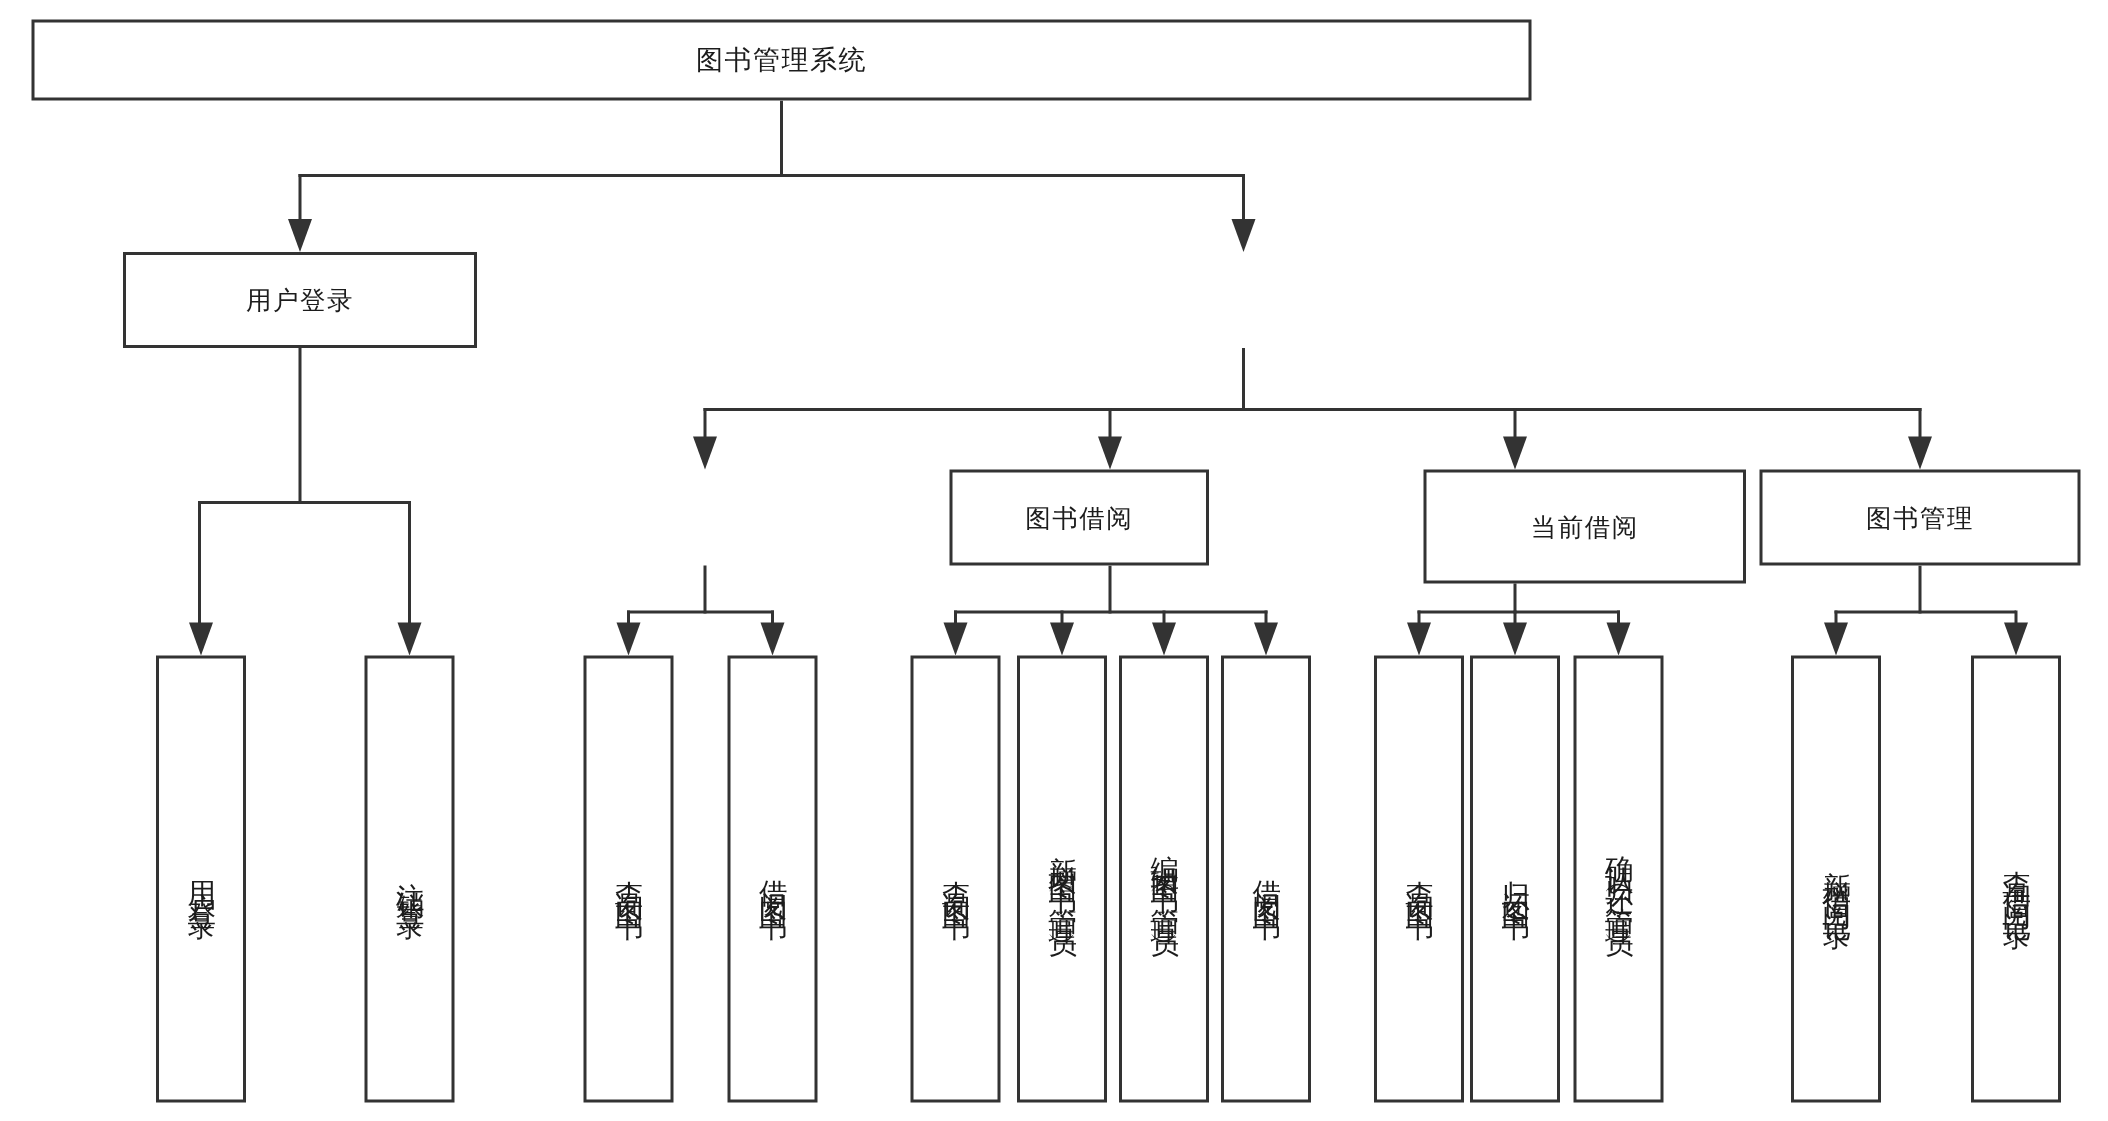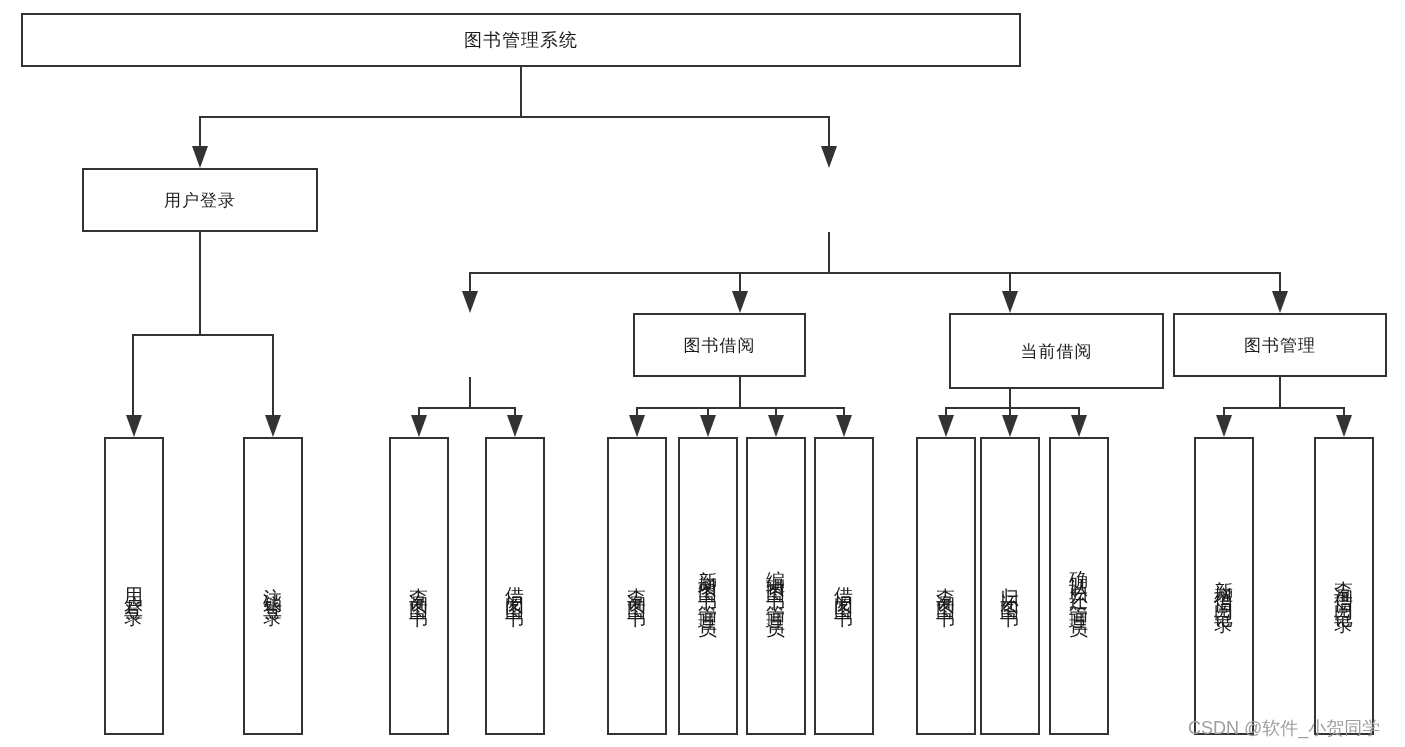--- a/index.html
+++ b/index.html
@@ -174,15 +174,14 @@
     <span class="vlabel">确认归还（管理员）</span>
   </div>
 
   <div class="box vbox" style="left:1194px">
     <span class="vlabel">新增借阅记录</span>
   </div>
   <div class="box vbox" style="left:1314px">
     <span class="vlabel">查询借阅记录</span>
   </div>
 
-  <div class="watermark">CSDN @软件_小贺同学</div>
 
 </div>
 
 </body></html>

